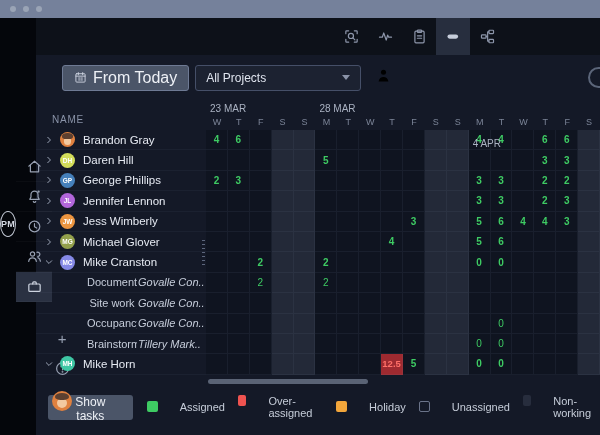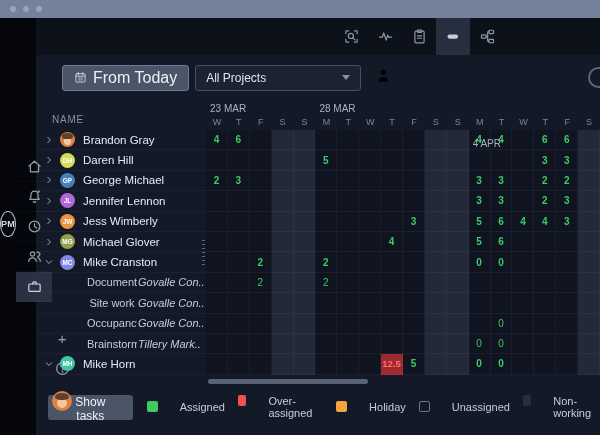--- a/index.html
+++ b/index.html
@@ -225,21 +225,21 @@
               <span class="row-avatar" style="background: rgb(211, 221, 90);">DH</span>
               <span>Daren Hill</span>
             </div>
             <div class="name-row">
               <span class="chev icon">
                 <svg viewBox="0 0 24 24" width="10" height="10">
                   <path d="m9 5.5 6.5 6.5L9 18.5"></path>
                 </svg>
               </span>
               <span class="row-avatar" style="background: rgb(69, 128, 187);">GP</span>
-              <span>George Michael</span>
+              <span>George Phillips</span>
             </div>
             <div class="name-row">
               <span class="chev icon">
                 <svg viewBox="0 0 24 24" width="10" height="10">
                   <path d="m9 5.5 6.5 6.5L9 18.5"></path>
                 </svg>
               </span>
               <span class="row-avatar" style="background: rgb(178, 102, 219);">JL</span>
               <span>Jennifer Lennon</span>
             </div>

